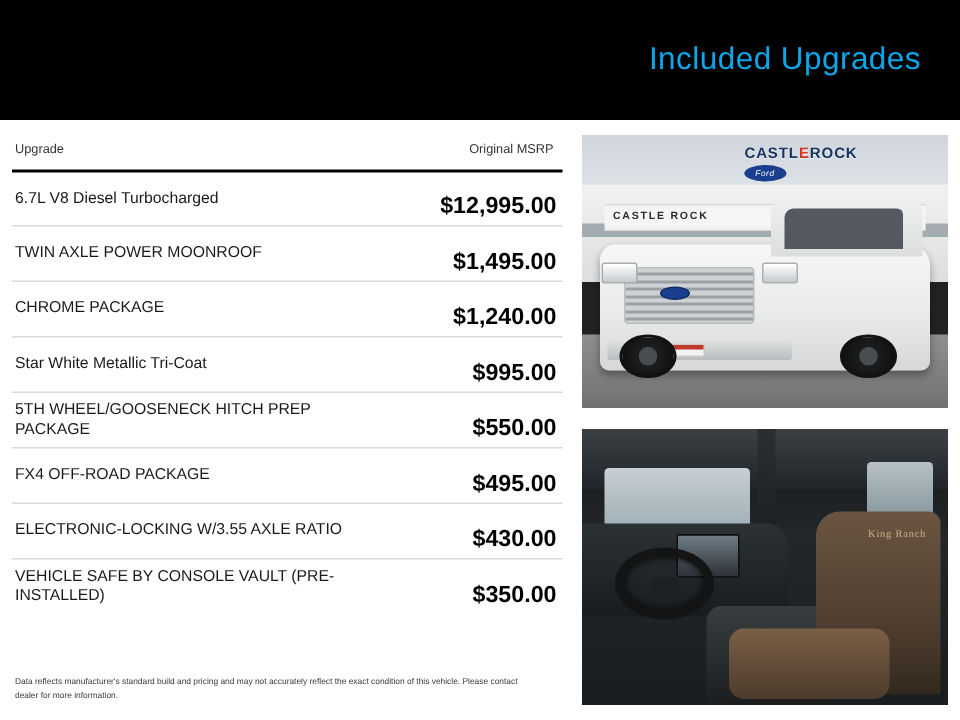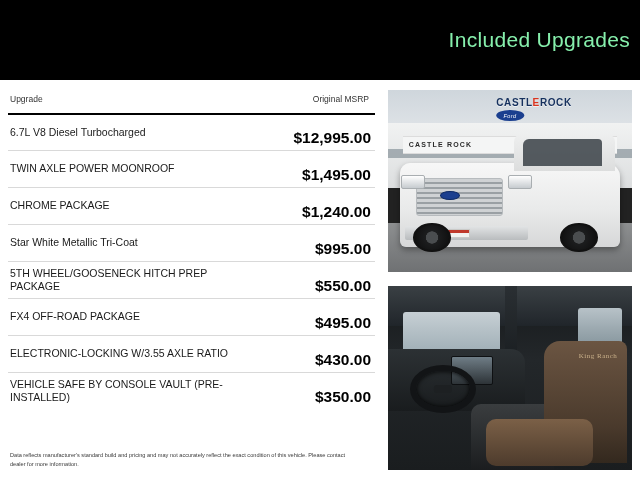--- a/index.html
+++ b/index.html
@@ -18,24 +18,24 @@
     position: absolute;
     left: 0; top: 0;
     width: 640px;
     height: 80px;
     background: #000000;
     display: flex;
     align-items: center;
     justify-content: flex-end;
   }
   .header-title {
-    color: #86efac;
+    color: #0ea5e9;
     font-size: 21px;
     letter-spacing: 0.3px;
-    padding-right: 10px;
+    padding-right: 26px;
     font-weight: 400;
   }
 
   
   .content {
     position: absolute;
     left: 0; top: 80px;
     width: 640px;
     height: 400px;
     background: #ffffff;

